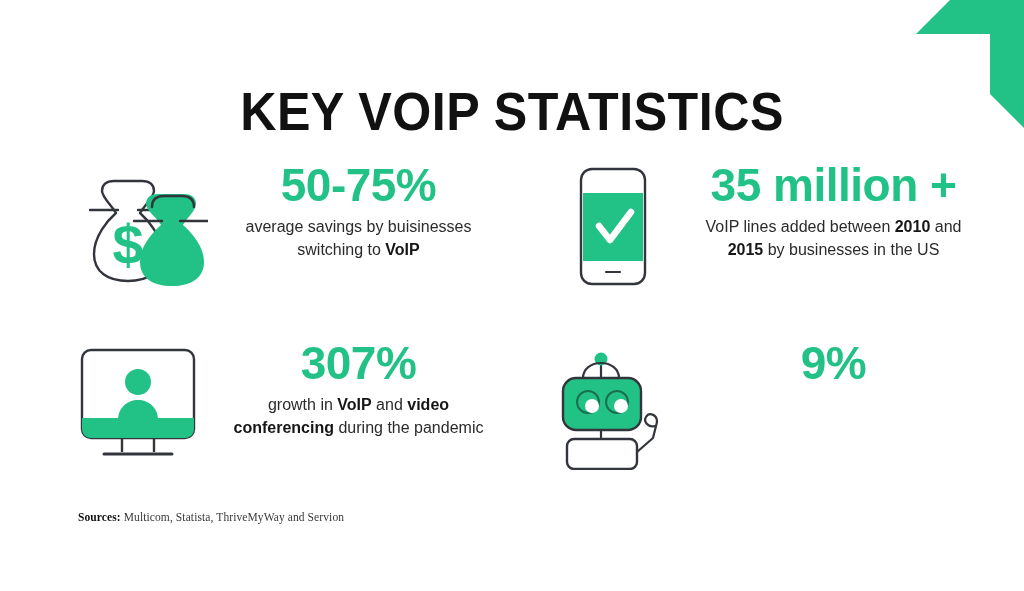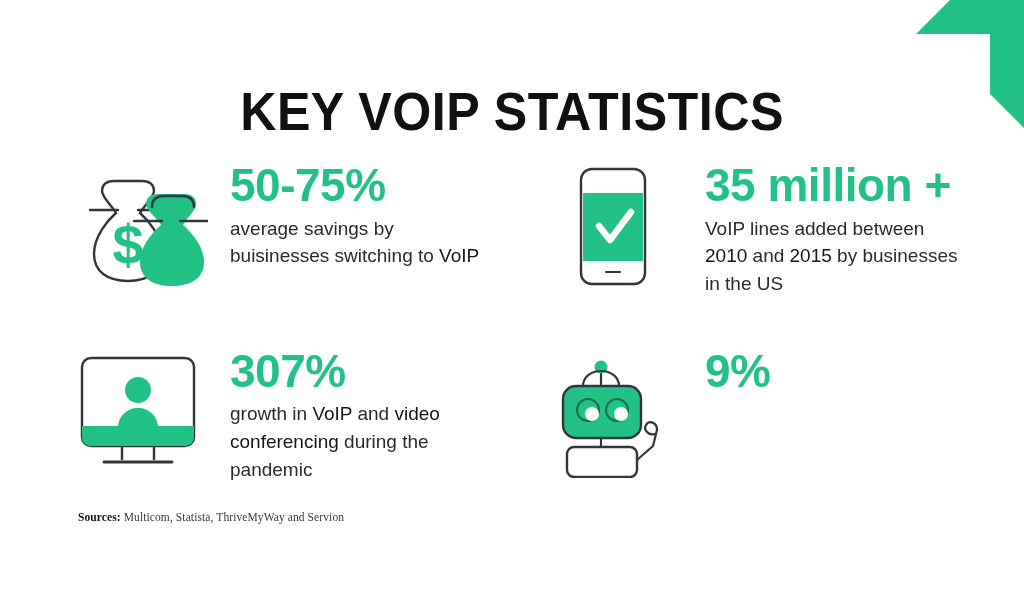--- a/index.html
+++ b/index.html
@@ -68,41 +68,42 @@
     height: 130px;
     display: flex;
     align-items: flex-start;
     justify-content: center;
     padding-top: 4px;
     box-sizing: border-box;
   }
   .stat-body {
     flex: 1 1 auto;
     padding-top: 2px;
+    text-align: center;
   }
   .stat-value {
     font-family: "Liberation Sans", sans-serif;
     font-weight: bold;
     font-size: 46px;
     line-height: 1.02;
     color: #22c286;
     letter-spacing: -0.5px;
     margin: 0 0 6px 0;
     white-space: nowrap;
   }
   .stat-desc {
     font-family: "Liberation Sans", sans-serif;
-    font-size: 19px;
+    font-size: 16px;
     line-height: 1.45;
     color: #2b2b2b;
     margin: 0;
     max-width: 290px;
   }
   .stat-desc b {
-    font-weight: normal;
+    font-weight: bold;
     color: #161616;
   }
 
   
   .sources {
     position: absolute;
     left: 78px;
     top: 511px;
     font-family: Liberation Serif, serif;
     font-size: 11.5px;

